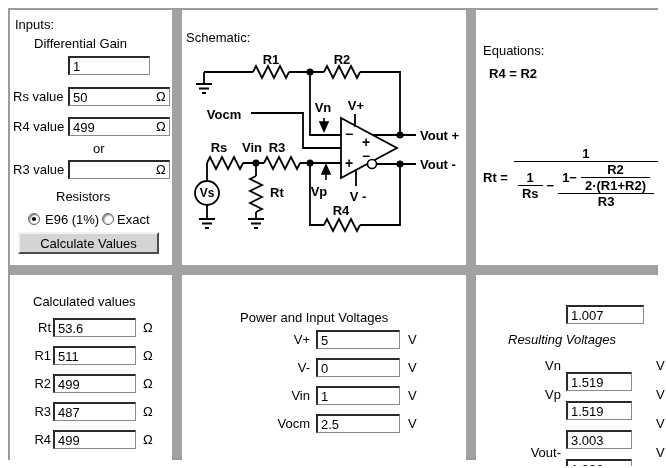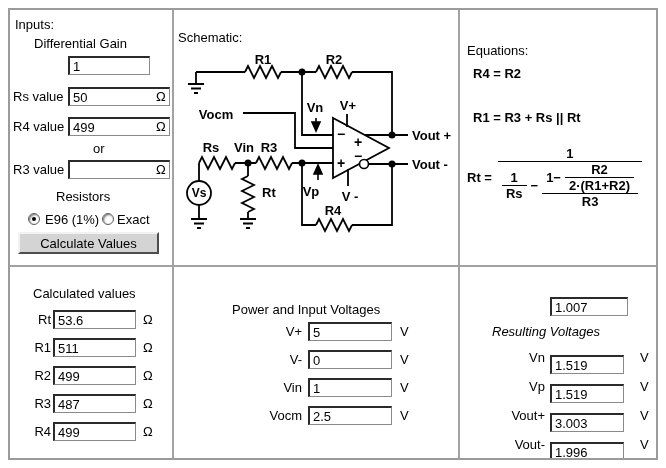--- a/index.html
+++ b/index.html
@@ -3,21 +3,21 @@
 <meta charset="utf-8">
 <style>
   * { box-sizing: border-box; }
   html,body { margin:0; padding:0; background:#fff; }
   body { width:666px; height:468px; position:relative; overflow:hidden;
          font-family:"Liberation Sans", sans-serif; font-size:13px; color:#000; }
 
   .board { position:absolute; left:8px; top:8px; width:650px; height:452px;
            background:#a2a2a2; border:2px solid #9b9b9b;
            display:grid; grid-template-columns:162px 284px 196px;
-           grid-template-rows:255px 191px; gap:2px; }
+           grid-template-rows:255px 191px; gap:10px; }
   .cell { position:relative; background:#fff; overflow:hidden; }
 
   .abs { position:absolute; white-space:nowrap; }
 
   
   input.tb { position:absolute; height:19px; background:#fff; color:#000;
              font-family:"Liberation Sans", sans-serif; font-size:13px;
              padding:0 3px; border:1px solid #8a8a8a;
              border-top:2px solid #2a2a2a; border-left:2px solid #2a2a2a; }
 
@@ -46,21 +46,21 @@
 
   .bl .rlabel { left:0; width:41px; text-align:right; }
   .bl input   { left:43px; width:83px; top:0; }
   .bl .runit  { left:133px; }
 
   .bm .rlabel { left:0; width:128px; text-align:right; }
   .bm input   { left:134px; width:84px; top:0; }
   .bm .runit  { left:226px; }
 
   .br .rlabel { left:0; width:85px; text-align:right; }
-  .br input   { left:90px; width:74px; top:7px; }
+  .br input   { left:90px; width:66px; top:16px; }
   .br .runit  { left:180px; }
 
   
   .eqline { font-weight:bold; }
   .eq3 { display:flex; align-items:center; gap:6px; font-weight:bold; }
   .frac { display:inline-flex; flex-direction:column; align-items:center; }
   .fbar { height:1px; background:#000; align-self:stretch; }
   .fnum, .fden { padding:0 4px; }
   .hrow { display:inline-flex; align-items:center; gap:4px; }
 
@@ -172,21 +172,20 @@
         <text x="358" y="147" text-anchor="middle">+</text>
         <text x="358" y="161" text-anchor="middle">−</text>
         <text x="341" y="168" text-anchor="middle">+</text>
       </g>
     </svg>
   </div>
 
   <div class="cell">
     <div class="abs" style="left:7px; top:33px;">Equations:</div>
     <div class="abs eqline" style="left:13px; top:56px;">R4 = R2</div>
-    <div class="abs eqline" style="left:13px; top:100px;">R1 = R3 + Rs || Rt</div>
     <div class="abs eq3" style="left:7px; top:136px;">
       <span>Rt =</span>
       <span class="frac">
         <span class="fnum">1</span>
         <span class="fbar"></span>
         <span class="fden hrow">
           <span class="frac">
             <span class="fnum">1</span>
             <span class="fbar"></span>
             <span class="fden">Rs</span>
@@ -269,21 +268,20 @@
       <span class="rlabel">Vn</span>
       <input class="tb" value="1.519" style="">
       <span class="runit">V</span>
     </div>
     <div class="vrow" style="top:110px;">
       <span class="rlabel">Vp</span>
       <input class="tb" value="1.519" style="">
       <span class="runit">V</span>
     </div>
     <div class="vrow" style="top:139px;">
-      <span class="rlabel">Vout+</span>
       <input class="tb" value="3.003" style="">
       <span class="runit">V</span>
     </div>
     <div class="vrow" style="top:168px;">
       <span class="rlabel">Vout-</span>
       <input class="tb" value="1.996" style="">
       <span class="runit">V</span>
     </div>
   </div>
 

